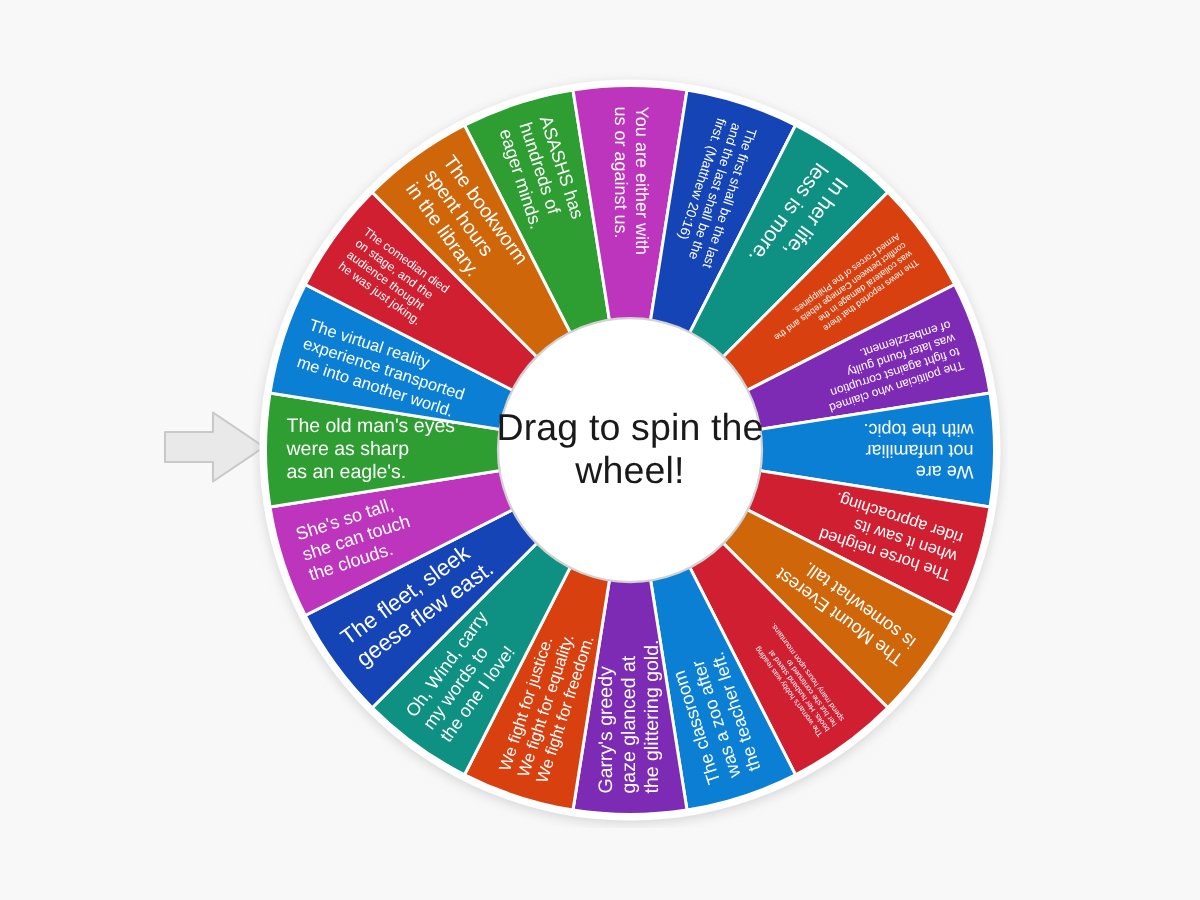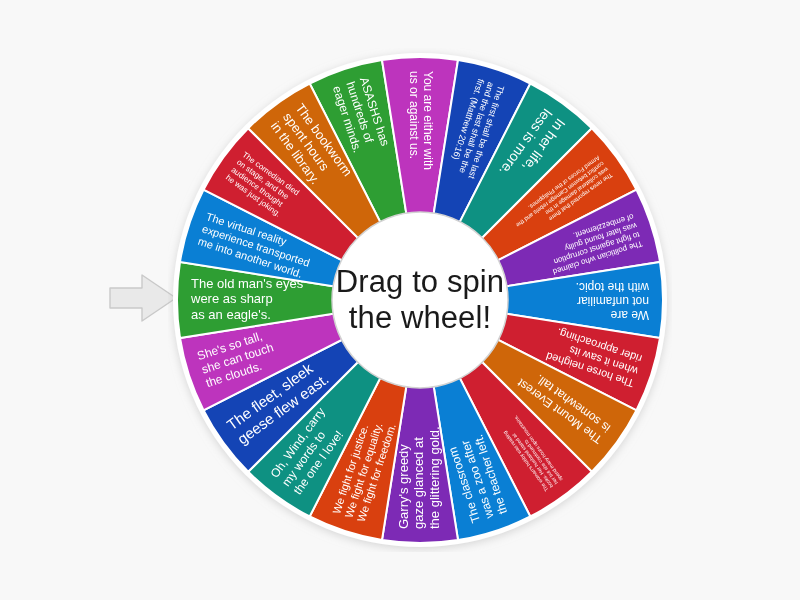--- a/index.html
+++ b/index.html
@@ -48,21 +48,21 @@
     height: 504px;
     display: flex;
     align-items: center;
     justify-content: center;
     pointer-events: none;
   }
   #hub-label-inner {
     width: 210px;
     text-align: center;
     font-family: "Liberation Sans", sans-serif;
-    font-size: 31px;
+    font-size: 25px;
     line-height: 1.15;
     color: #1a1a1a;
     letter-spacing: 0.1px;
   }
 </style>
 </head>
 <body style="background: rgb(248, 248, 248);">
 
 <div id="stage">
 

